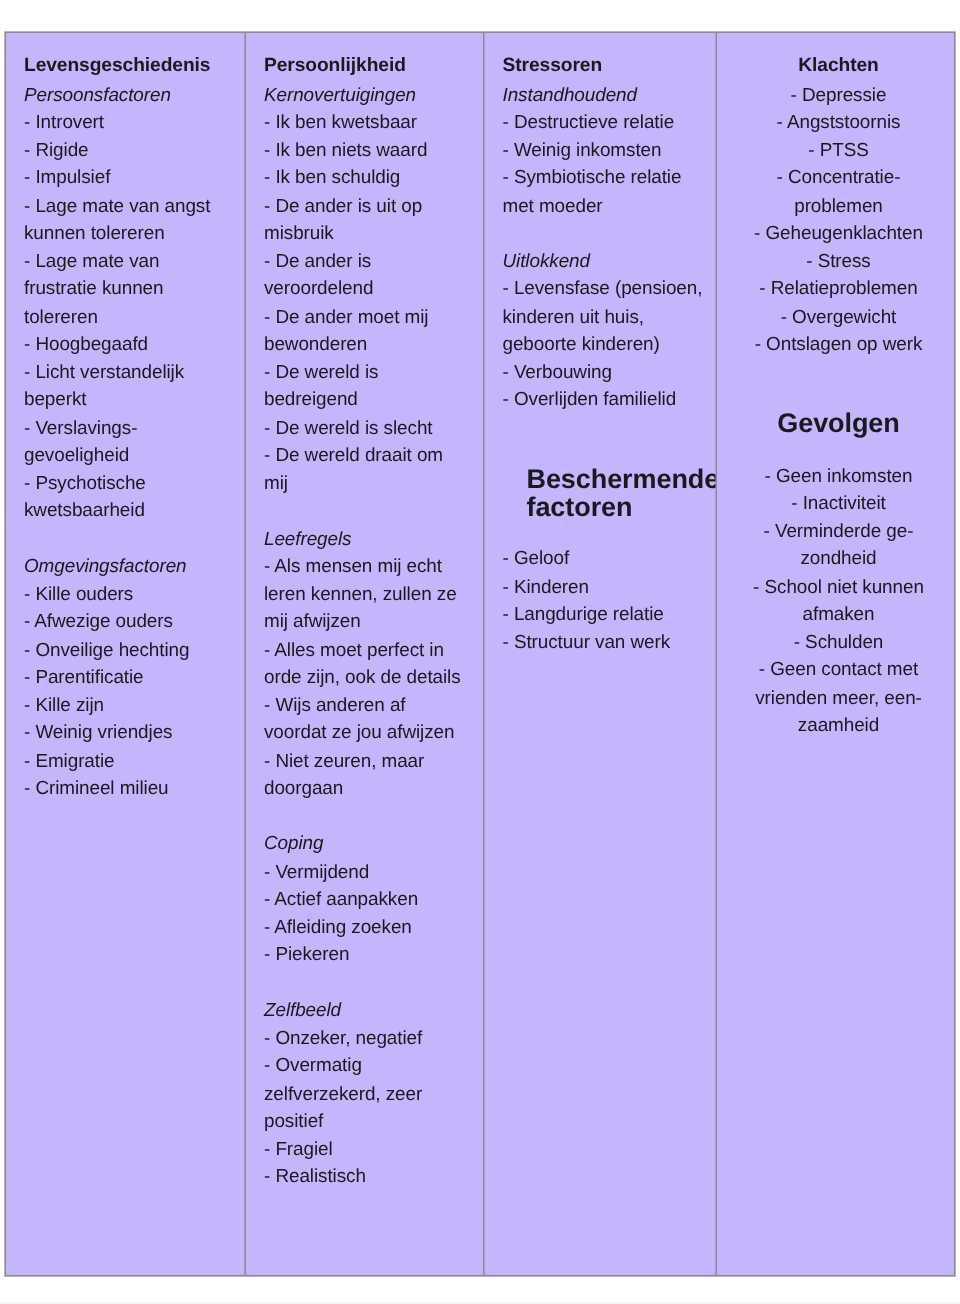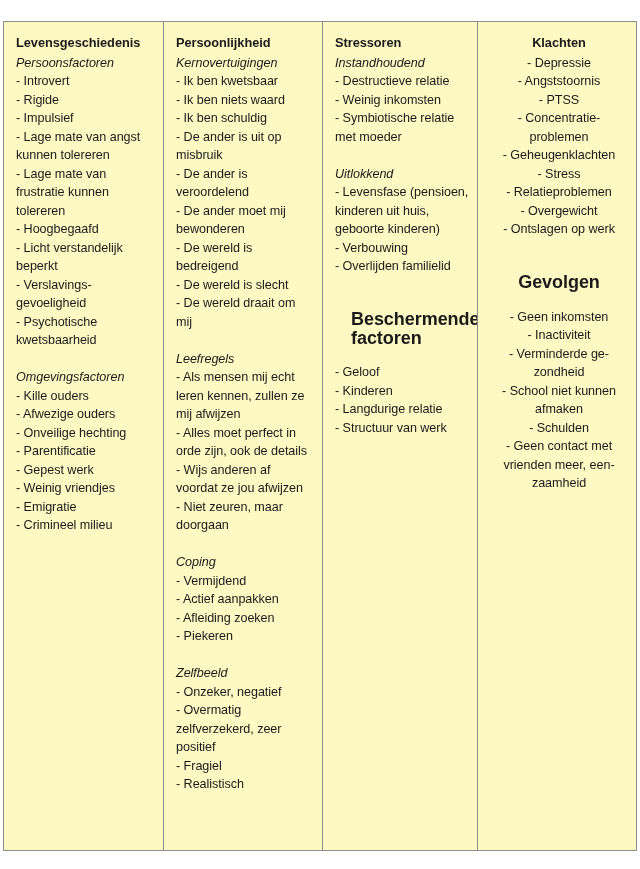--- a/index.html
+++ b/index.html
@@ -24,21 +24,21 @@
 
   .table-wrap {
     position: absolute;
     left: 3px;
     top: 21px;
     width: 634px;
     height: 830px;
     box-sizing: border-box;
     border: 1px solid #8c8c8c;
     display: flex;
-    background: #fef9c3;
+    background: #c4b5fd;
   }
 
   .col {
     box-sizing: border-box;
     padding: 12px 8px 6px 12px;
     border-right: 1px solid #8c8c8c;
     overflow: hidden;
   }
   .col:last-child { border-right: none; text-align: center; }
 
@@ -105,21 +105,21 @@
         <div class="item">- Verslavings-gevoeligheid</div>
         <div class="item">- Psychotische kwetsbaarheid</div>
       </div>
       <div class="spacer"></div>
       <div class="group">
         <div class="sub-head">Omgevingsfactoren</div>
         <div class="item">- Kille ouders</div>
         <div class="item">- Afwezige ouders</div>
         <div class="item">- Onveilige hechting</div>
         <div class="item">- Parentificatie</div>
-        <div class="item">- Gepest werk</div>
+        <div class="item">- Kille zijn</div>
         <div class="item">- Weinig vriendjes</div>
         <div class="item">- Emigratie</div>
         <div class="item">- Crimineel milieu</div>
       </div>
     </div>
 
     <div class="col col-2">
       <div class="col-head">Persoonlijkheid</div>
       <div class="group">
         <div class="sub-head">Kernovertuigingen</div>

